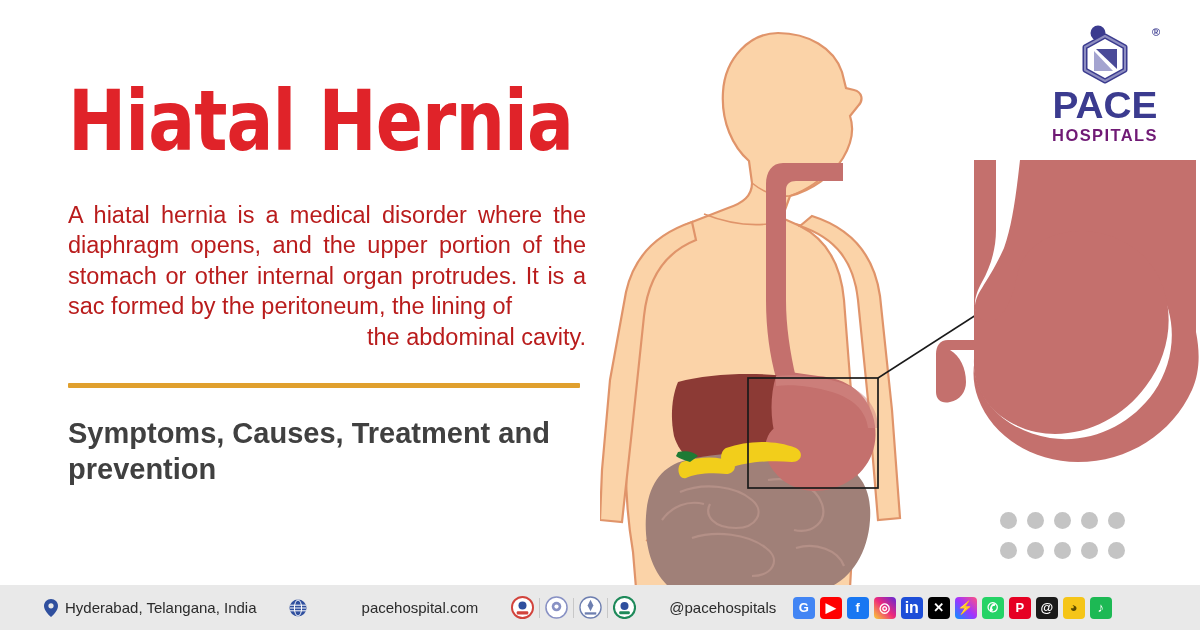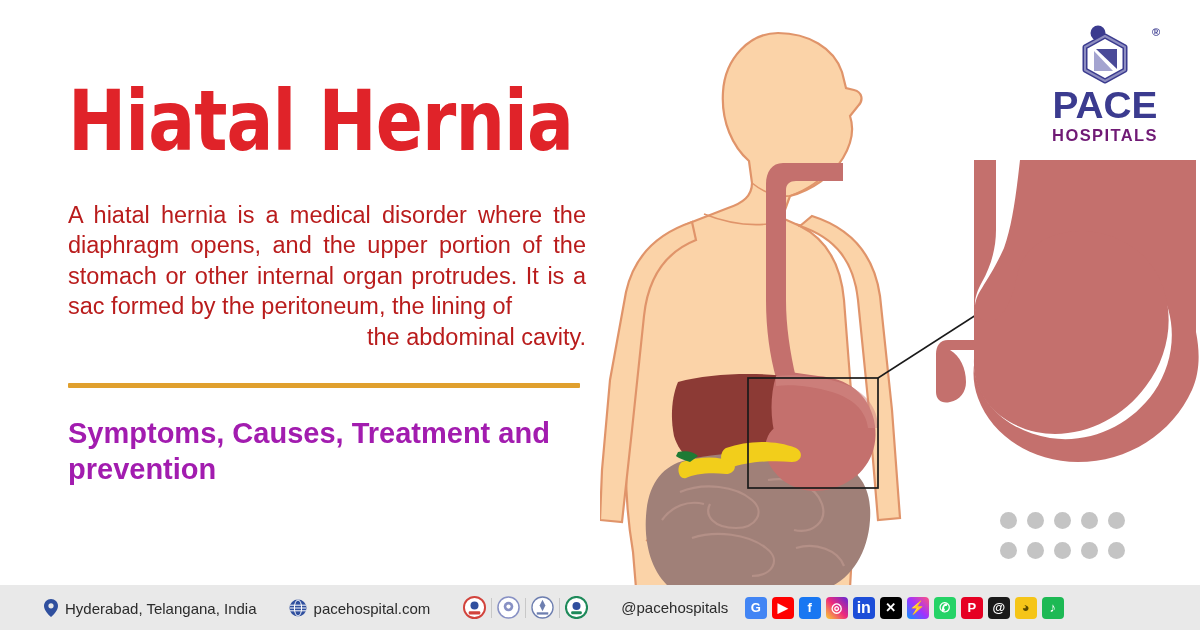--- a/index.html
+++ b/index.html
@@ -39,21 +39,21 @@
     margin-top:30px;
     width:512px; height:5px;
     background:#E0A02E;
     border-radius:1px;
   }
   .sub-title {
     margin-top:27px;
     font-size:29px;
     font-weight:bold;
     line-height:1.25;
-    color:#a21caf;
+    color:#404040;
     width:520px;
   }
 
   
   .logo {
     position:absolute; right:36px; top:24px;
     width:118px; text-align:center;
   }
   .logo-mark { position:relative; height:62px; }
   .logo-mark svg { display:block; margin:0 auto; }
@@ -86,25 +86,25 @@
     border-radius:50%; background:#C4C4C4;
   }
 
   
   .footer {
     position:absolute; left:0; bottom:0;
     width:1200px; height:45px;
     background:#E9E9E9;
     display:flex; align-items:center;
   }
-  .f-item { display:flex; align-items:flex-end; color:#2b2b2b; font-size:15px; }
+  .f-item { display:flex; align-items:center; color:#2b2b2b; font-size:15px; }
   .f-icon { display:flex; align-items:center; margin-right:7px; }
   .f-loc  { margin-left:44px; }
   .f-phone{ margin-left:36px; }
-  .f-web  { margin-left:32px; }
+  .f-web  { margin-left:32px;gap:48px; }
   .accreds { display:flex; align-items:center; margin-left:30px; }
   .accreds .seal { width:23px; height:23px; margin:0 3px; }
   .accreds .sep { width:1px; height:20px; background:#c8c8c8; margin:0 2px; }
   .handle { margin-left:30px; font-size:15px; color:#2b2b2b;text-align:center; }
   .socials { display:flex; align-items:center; margin-left:14px; }
   .socials .s {
     width:22px; height:22px; margin:0 2.5px;
     border-radius:4px;
     display:flex; align-items:center; justify-content:center;
     color:#fff; font-size:13px; font-weight:bold;

